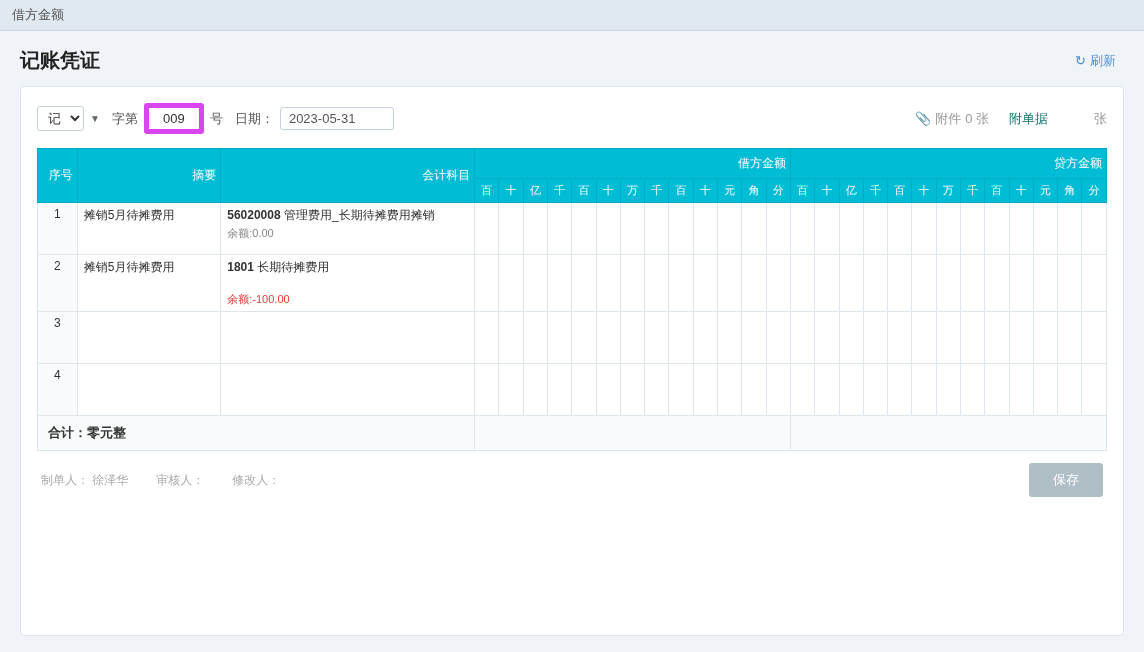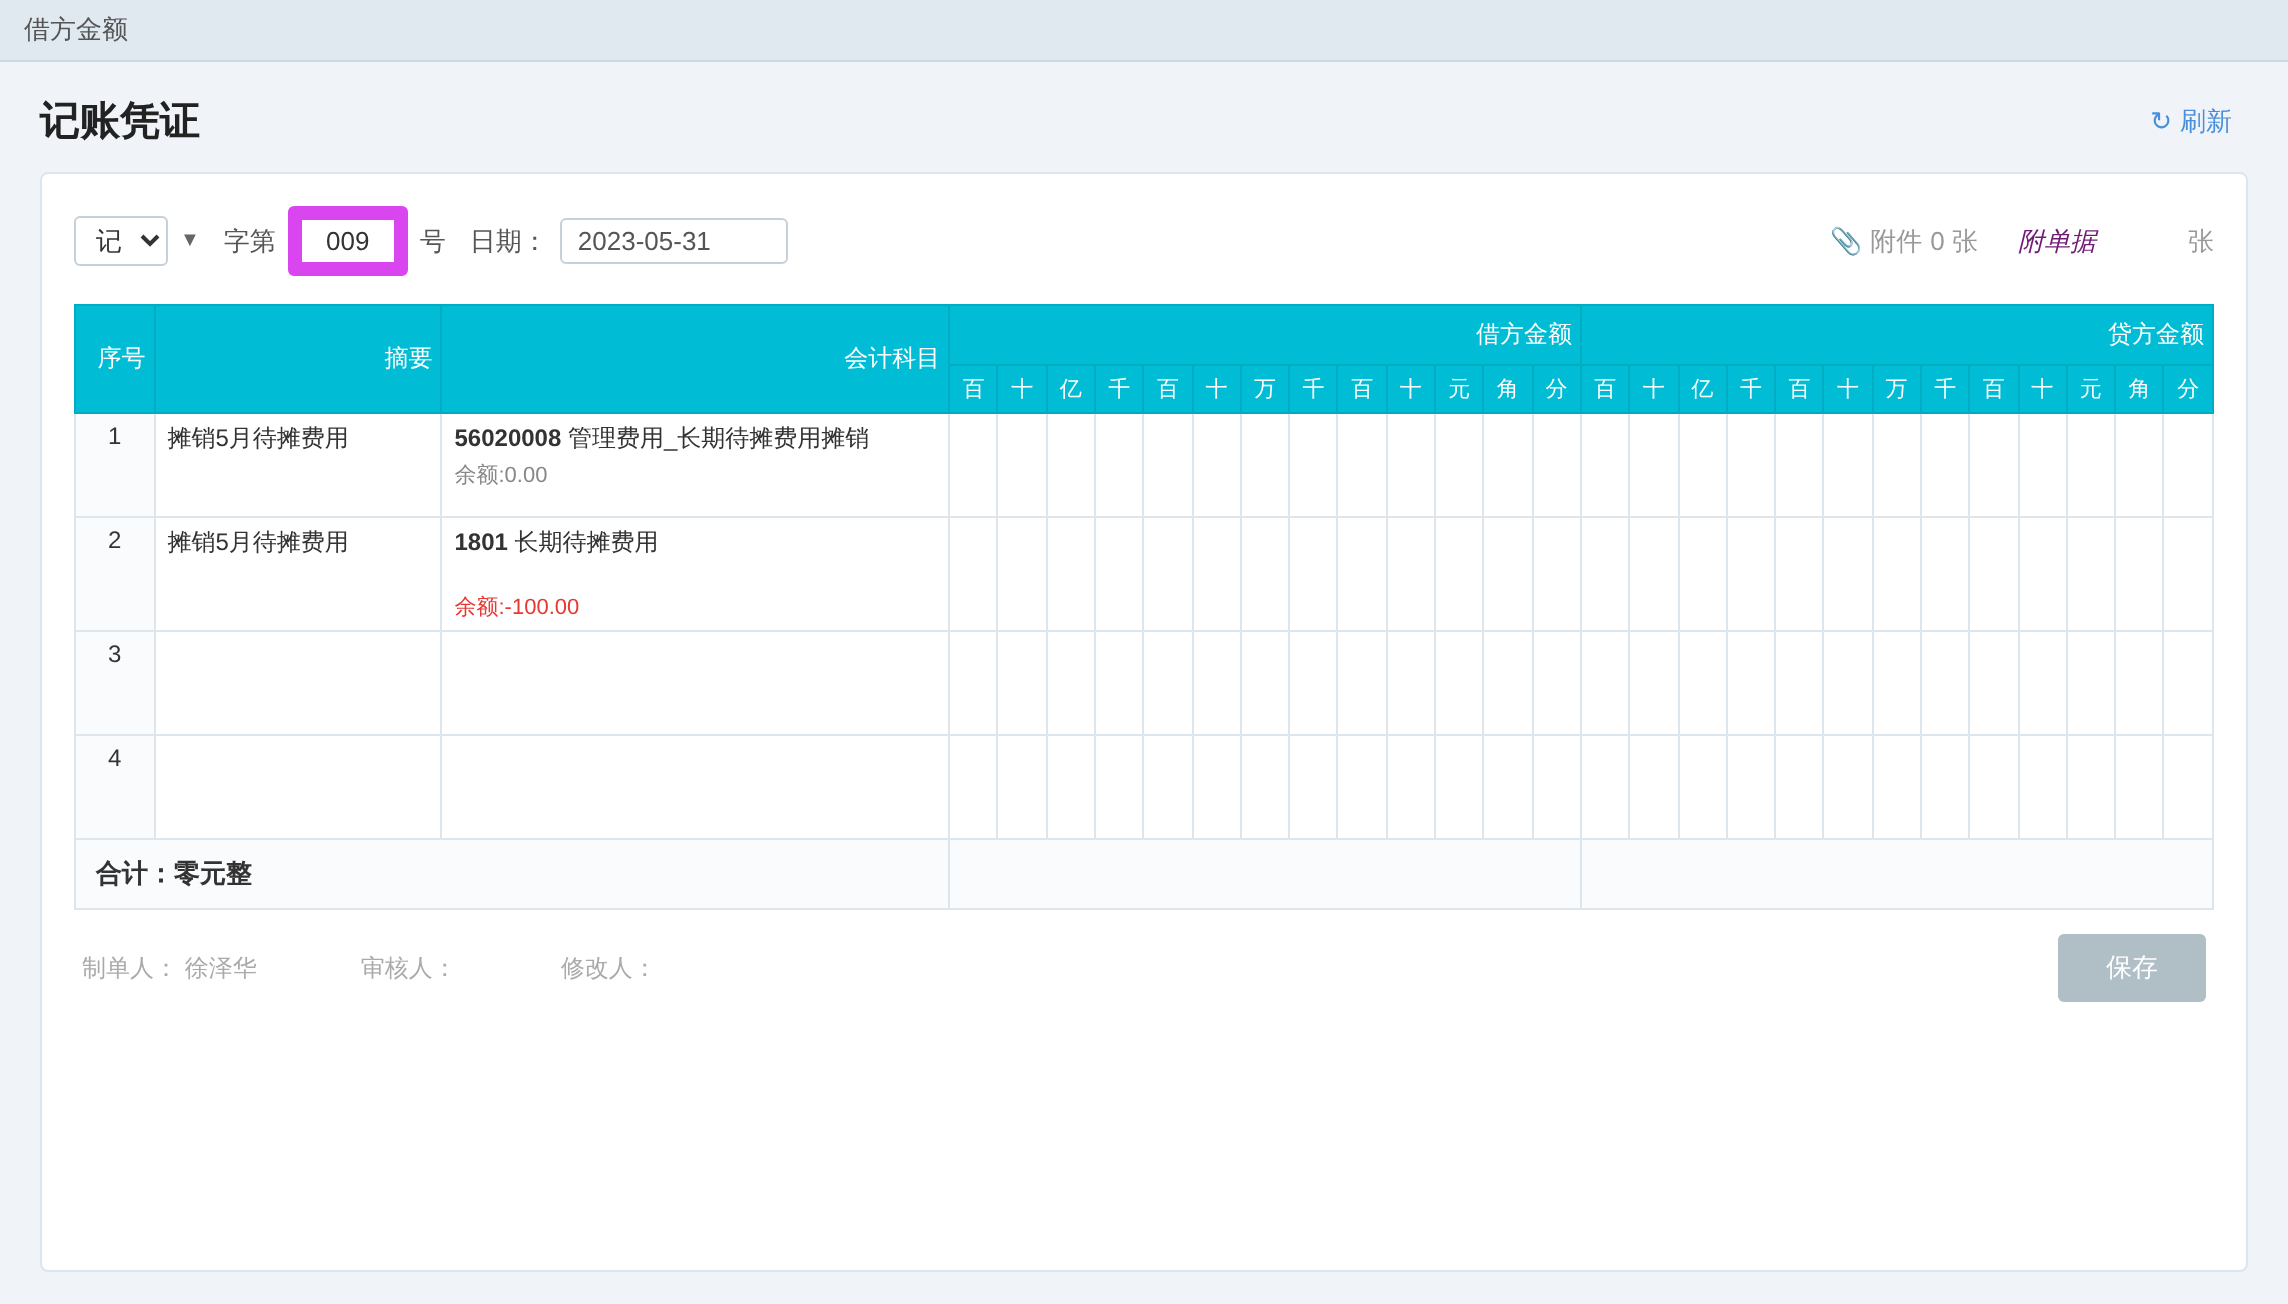--- a/index.html
+++ b/index.html
@@ -74,21 +74,21 @@
     .meta-select {
       border: 1px solid #c5d0db;
       border-radius: 3px;
       padding: 3px 6px;
       font-size: 13px;
       color: #333;
       background: #fff;
       cursor: pointer;
     }
     .meta-input {
-      border: 7px solid #d946ef;
+      border: 5px solid #d946ef;
       border-radius: 3px;
       padding: 3px 8px;
       font-size: 13px;
       color: #333;
       background: #fff;
       width: 60px;
       text-align: center;
     }
     .meta-date-input {
       border: 1px solid #c5d0db;
@@ -107,22 +107,21 @@
       color: #aaa;
       font-size: 13px;
     }
     .attach-link {
       display: flex;
       align-items: center;
       gap: 4px;
       color: #999;
     }
     .attach-link2 {
-      color: #701a75;
-      font-style: italic;
+      color: #0f766e;
     }
     .attach-count {
       color: #999;
     }
     
     .voucher-table {
       width: 100%;
       border-collapse: collapse;
       table-layout: fixed;
     }
@@ -200,21 +199,21 @@
     }
     .footer-row {
       display: flex;
       justify-content: space-between;
       align-items: center;
       margin-top: 12px;
       padding: 0 4px;
     }
     .footer-info {
       display: flex;
-      gap: 52px;
+      gap: 28px;
       color: #aaa;
       font-size: 12px;
     }
     .save-btn {
       background: #b0bec5;
       color: #fff;
       border: none;
       border-radius: 3px;
       padding: 8px 24px;
       font-size: 13px;

